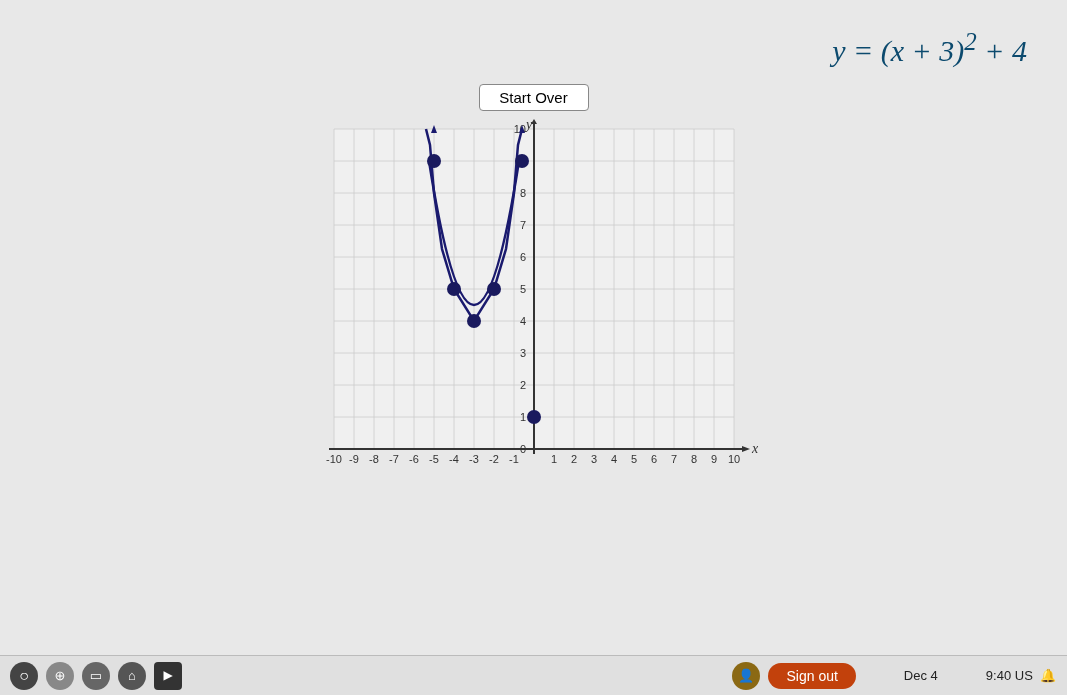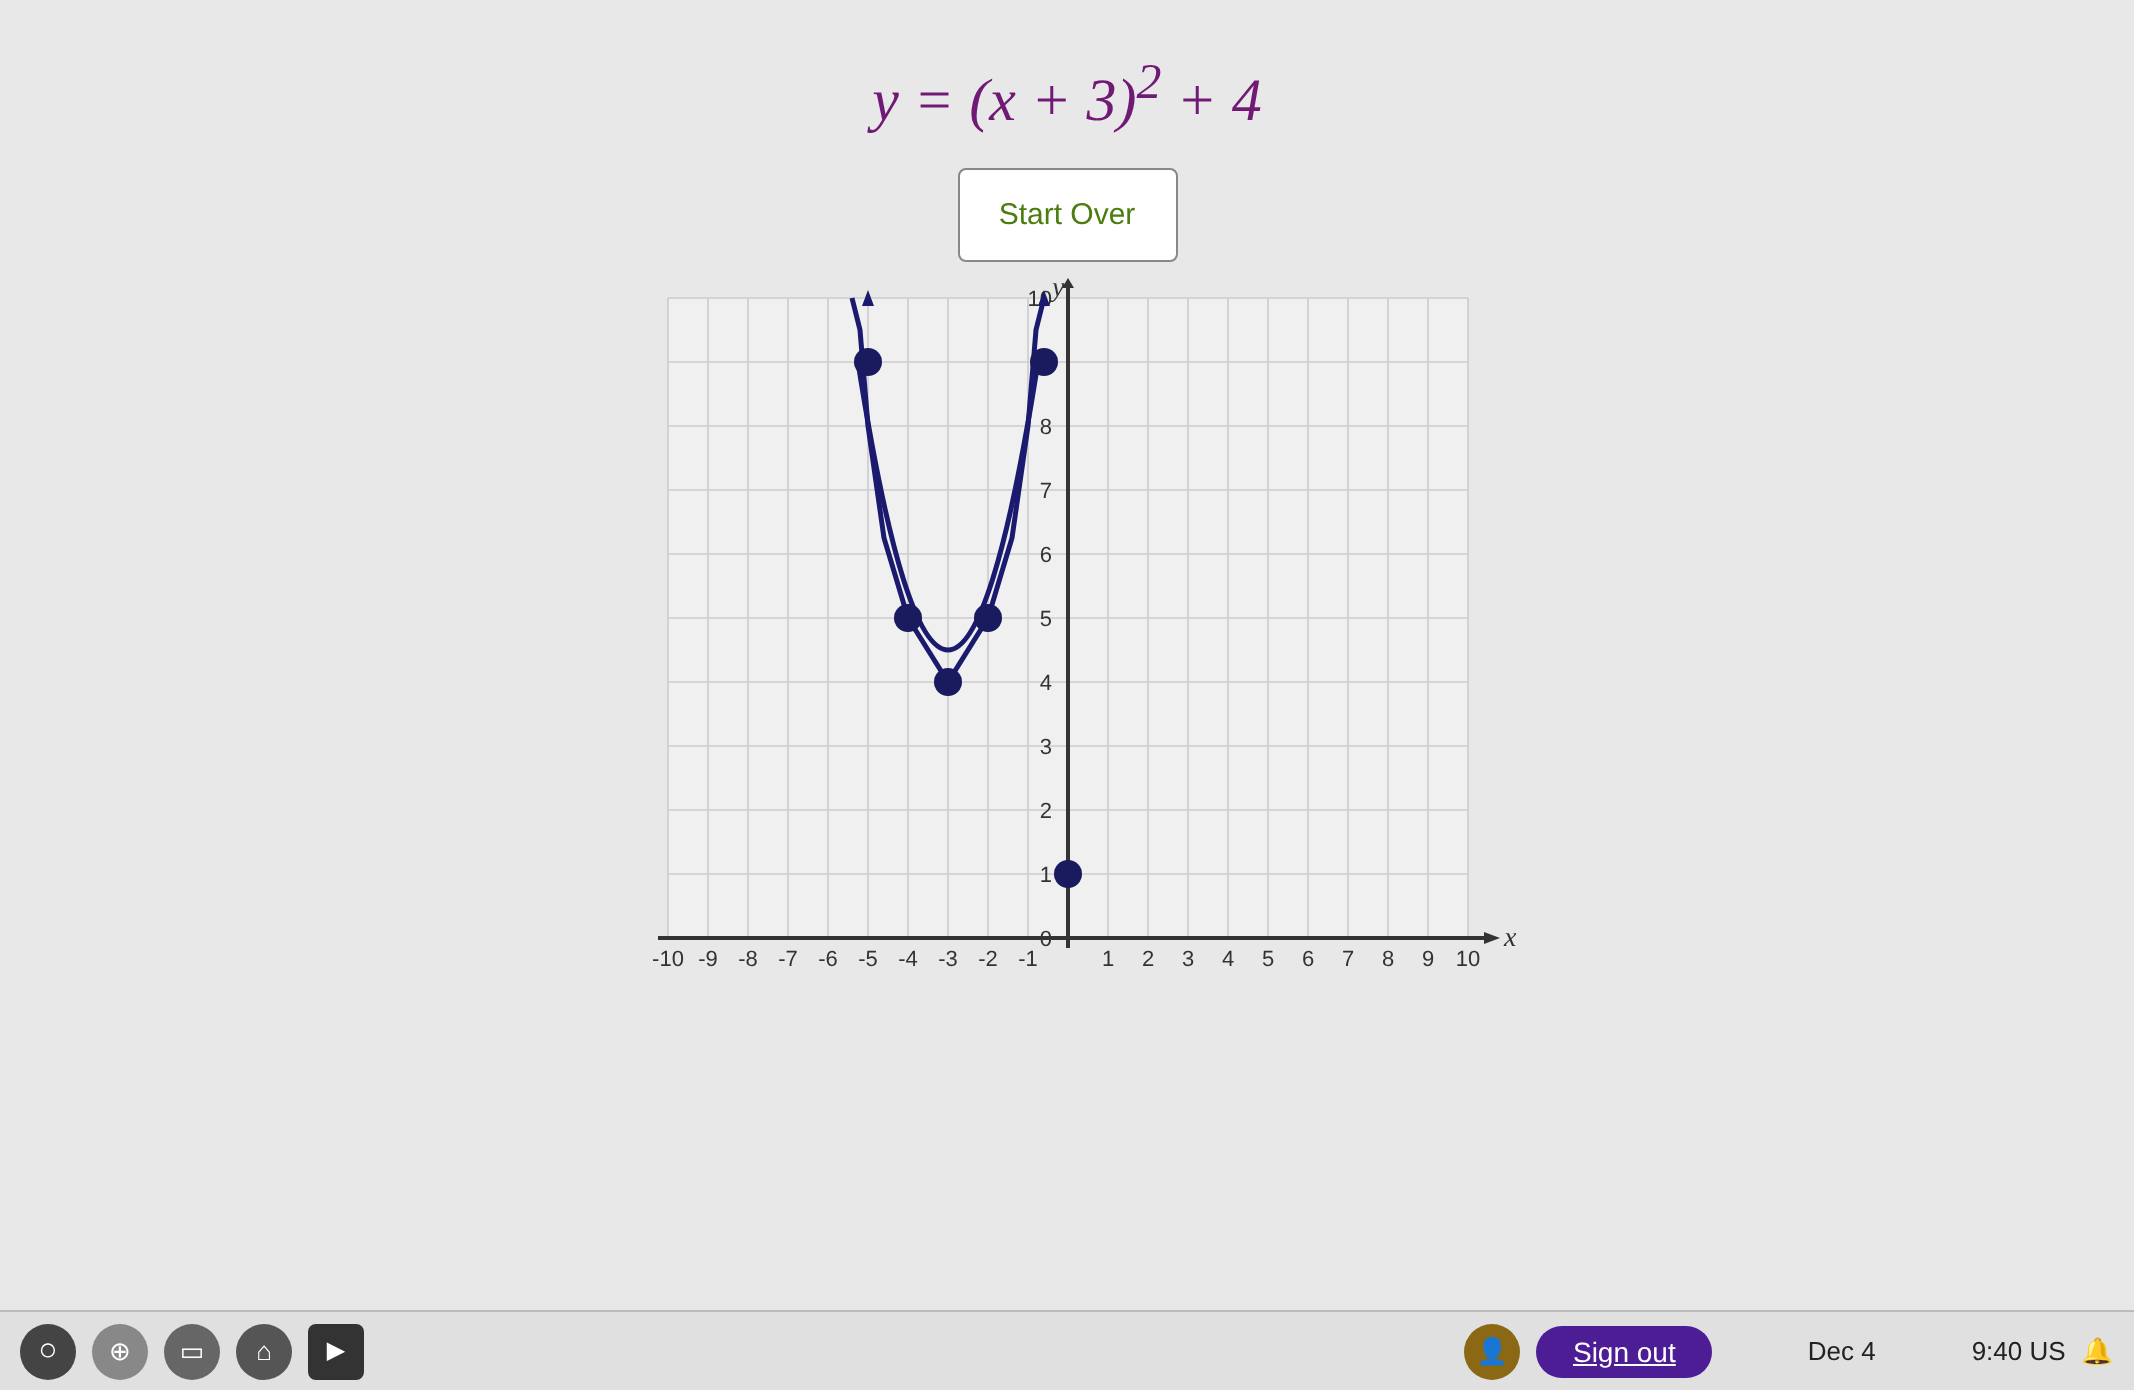--- a/index.html
+++ b/index.html
@@ -18,39 +18,39 @@
 
     .question-text {
       font-size: 26px;
       color: #111;
       line-height: 1.35;
       margin-bottom: 18px;
       font-family: Georgia, serif;
     }
 
     .equation {
-      text-align: center;
+      text-align: right;
       font-size: 30px;
-      color: #701a75;
+      color: #0c4a6e;
       margin-bottom: 16px;
       font-family: Georgia, serif;
       font-style: italic;
     }
 
     .start-over-btn {
       display: block;
       margin: 0 auto 8px auto;
-      padding: 14px 18px;
+      padding: 4px 18px;
       background: #fff;
       border: 1.5px solid #888;
       border-radius: 4px;
       font-size: 15px;
       cursor: pointer;
       font-family: Arial, sans-serif;
-      color: #4d7c0f;
+      color: #000000;
       width: 110px;
       text-align: center;
     }
 
     .graph-container {
       display: flex;
       justify-content: center;
       align-items: flex-start;
       margin-top: 0;
     }
@@ -89,29 +89,28 @@
       font-size: 16px;
     }
 
     .taskbar-right {
       display: flex;
       align-items: center;
       gap: 8px;
     }
 
     .sign-out-btn {
-      background: #4c1d95;
+      background: #c2410c;
       color: #fff;
       border: none;
       border-radius: 20px;
       padding: 5px 18px;
       font-size: 14px;
       cursor: pointer;
       font-family: Arial, sans-serif;
-      text-decoration: underline;
     }
 
     .taskbar-time {
       font-size: 13px;
       color: #222;
       font-family: Arial, sans-serif;
       margin-left: 40px;
     }
 
     

